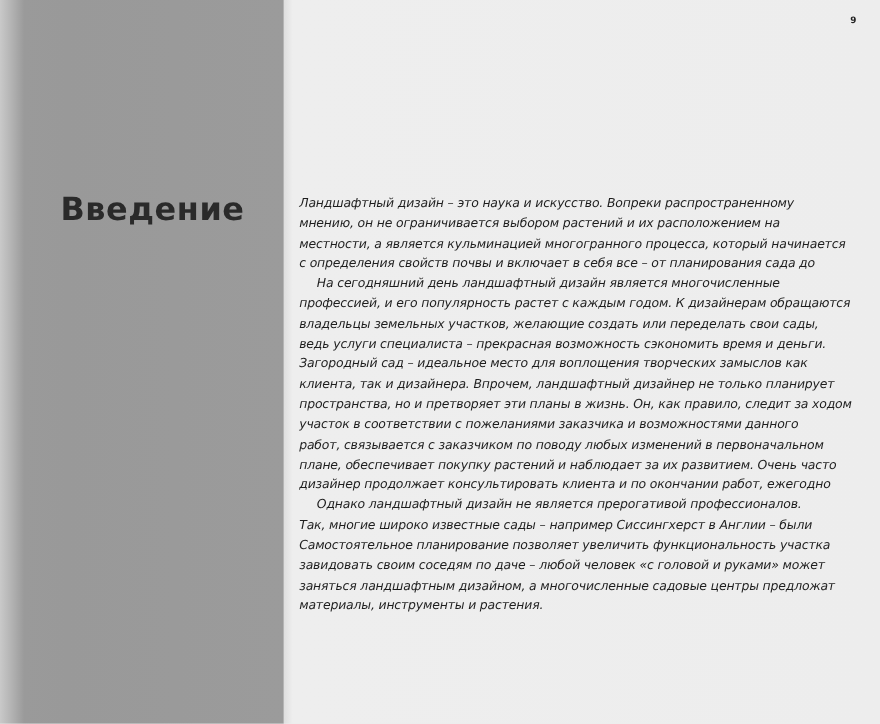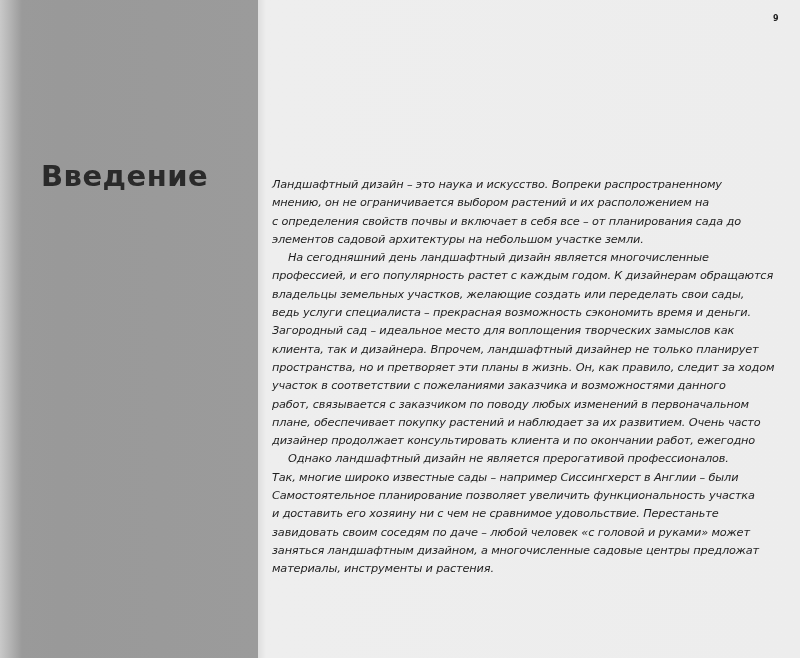--- a/index.html
+++ b/index.html
@@ -35,41 +35,40 @@
   .line { white-space: nowrap; display: block; font-style: italic; }
   .indent { padding-left: 16px; }
 </style>
 </head>
 <body>
 
 <div class="gray-band"></div>
 <div class="page"></div>
 
 <div class="page-number">9</div>
-<h1 class="title" style="margin:3px;">Введение</h1>
+<h1 class="title" style="margin:17px;">Введение</h1>
 
 <div class="body-text">
 
   <span class="line">Ландшафтный дизайн – это наука и искусство. Вопреки распространенному</span>
   <span class="line">мнению, он не ограничивается выбором растений и их расположением на</span>
+  <span class="line">местности, а является кульминацией многогранного процесса, который начинается</span>
   <span class="line">с определения свойств почвы и включает в себя все – от планирования сада до</span>
-  <span class="line">элементов садовой архитектуры на небольшом участке земли.</span>
 
   <span class="line indent">На сегодняшний день ландшафтный дизайн является многочисленные</span>
   <span class="line">профессией, и его популярность растет с каждым годом. К дизайнерам обращаются</span>
   <span class="line">владельцы земельных участков, желающие создать или переделать свои сады,</span>
   <span class="line">ведь услуги специалиста – прекрасная возможность сэкономить время и деньги.</span>
   <span class="line">Загородный сад – идеальное место для воплощения творческих замыслов как</span>
   <span class="line">клиента, так и дизайнера. Впрочем, ландшафтный дизайнер не только планирует</span>
   <span class="line">пространства, но и претворяет эти планы в жизнь. Он, как правило, следит за ходом</span>
   <span class="line">участок в соответствии с пожеланиями заказчика и возможностями данного</span>
   <span class="line">работ, связывается с заказчиком по поводу любых изменений в первоначальном</span>
   <span class="line">плане, обеспечивает покупку растений и наблюдает за их развитием. Очень часто</span>
   <span class="line">дизайнер продолжает консультировать клиента и по окончании работ, ежегодно</span>
 
   <span class="line indent">Однако ландшафтный дизайн не является прерогативой профессионалов.</span>
   <span class="line">Так, многие широко известные сады – например Сиссингхерст в Англии – были</span>
   <span class="line">Самостоятельное планирование позволяет увеличить функциональность участка</span>
-  <span class="line">и доставить его хозяину ни с чем не сравнимое удовольствие. Перестаньте</span>
   <span class="line">завидовать своим соседям по даче – любой человек «с головой и руками» может</span>
   <span class="line">заняться ландшафтным дизайном, а многочисленные садовые центры предложат</span>
   <span class="line">материалы, инструменты и растения.</span>
 </div>
 
 </body></html>

